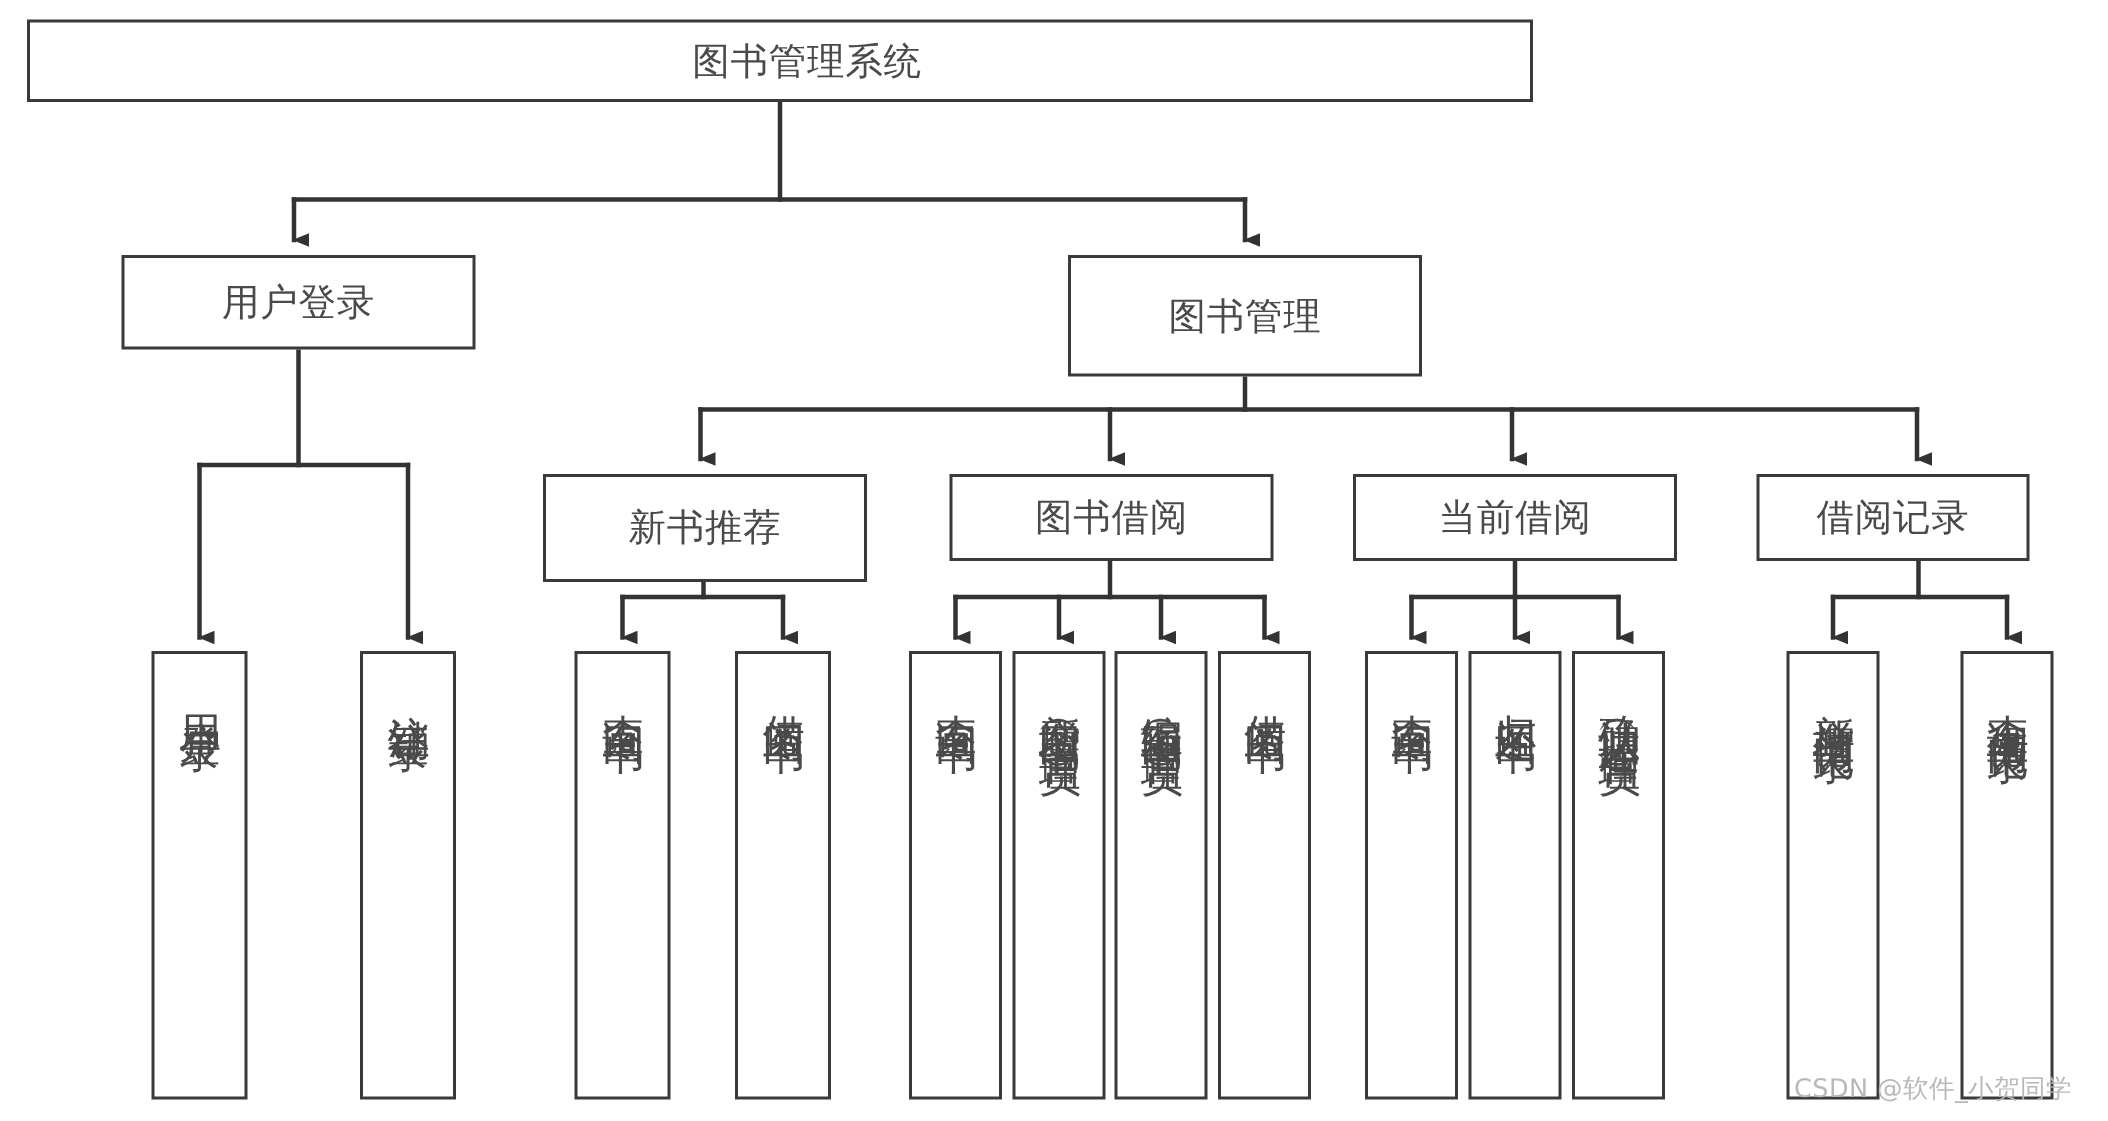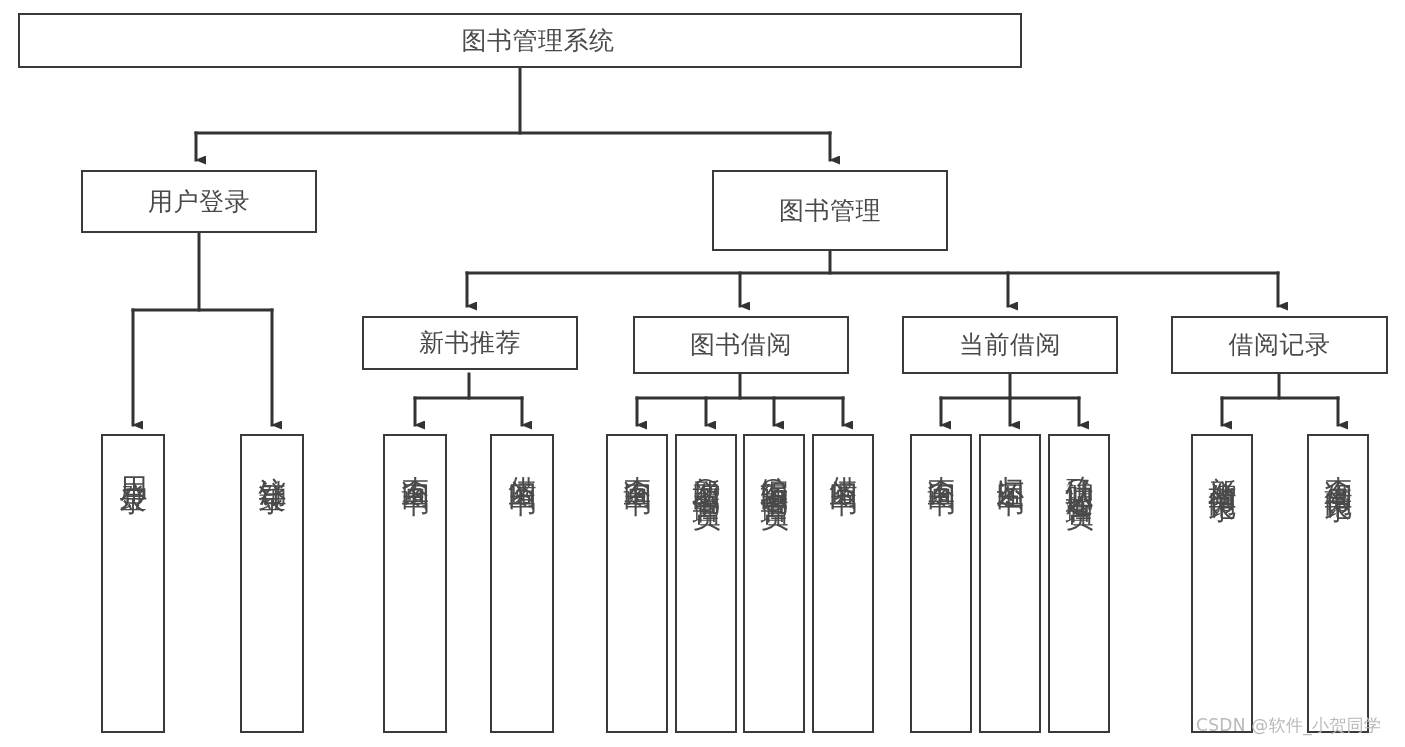--- a/index.html
+++ b/index.html
@@ -124,30 +124,30 @@
     <span class="lbl">图书管理系统</span>
   </div>
 
   <div class="node h" style="left:81px;top:170px;width:236px;height:63px;">
     <span class="lbl">用户登录</span>
   </div>
   <div class="node h" style="left:712px;top:170px;width:236px;height:81px;">
     <span class="lbl">图书管理</span>
   </div>
 
-  <div class="node h" style="left:362px;top:316px;width:216px;height:54px;">
+  <div class="node h" style="left:362px;top:316px;width:216px;height:72px;">
     <span class="lbl">新书推荐</span>
   </div>
   <div class="node h" style="left:902px;top:316px;width:216px;height:58px;">
     <span class="lbl">当前借阅</span>
   </div>
   <div class="node h" style="left:633px;top:316px;width:216px;height:58px;">
     <span class="lbl">图书借阅</span>
   </div>
-  <div class="node h" style="left:1171px;top:316px;width:217px;height:58px;">
+  <div class="node h" style="left:1171px;top:316px;width:182px;height:58px;">
     <span class="lbl">借阅记录</span>
   </div>
 
   <div class="node v" style="left:101px;top:434px;width:64px;height:299px;">
     <span class="lbl">用户登录</span>
   </div>
   <div class="node v" style="left:240px;top:434px;width:64px;height:299px;">
     <span class="lbl">注销登录</span>
   </div>
 

